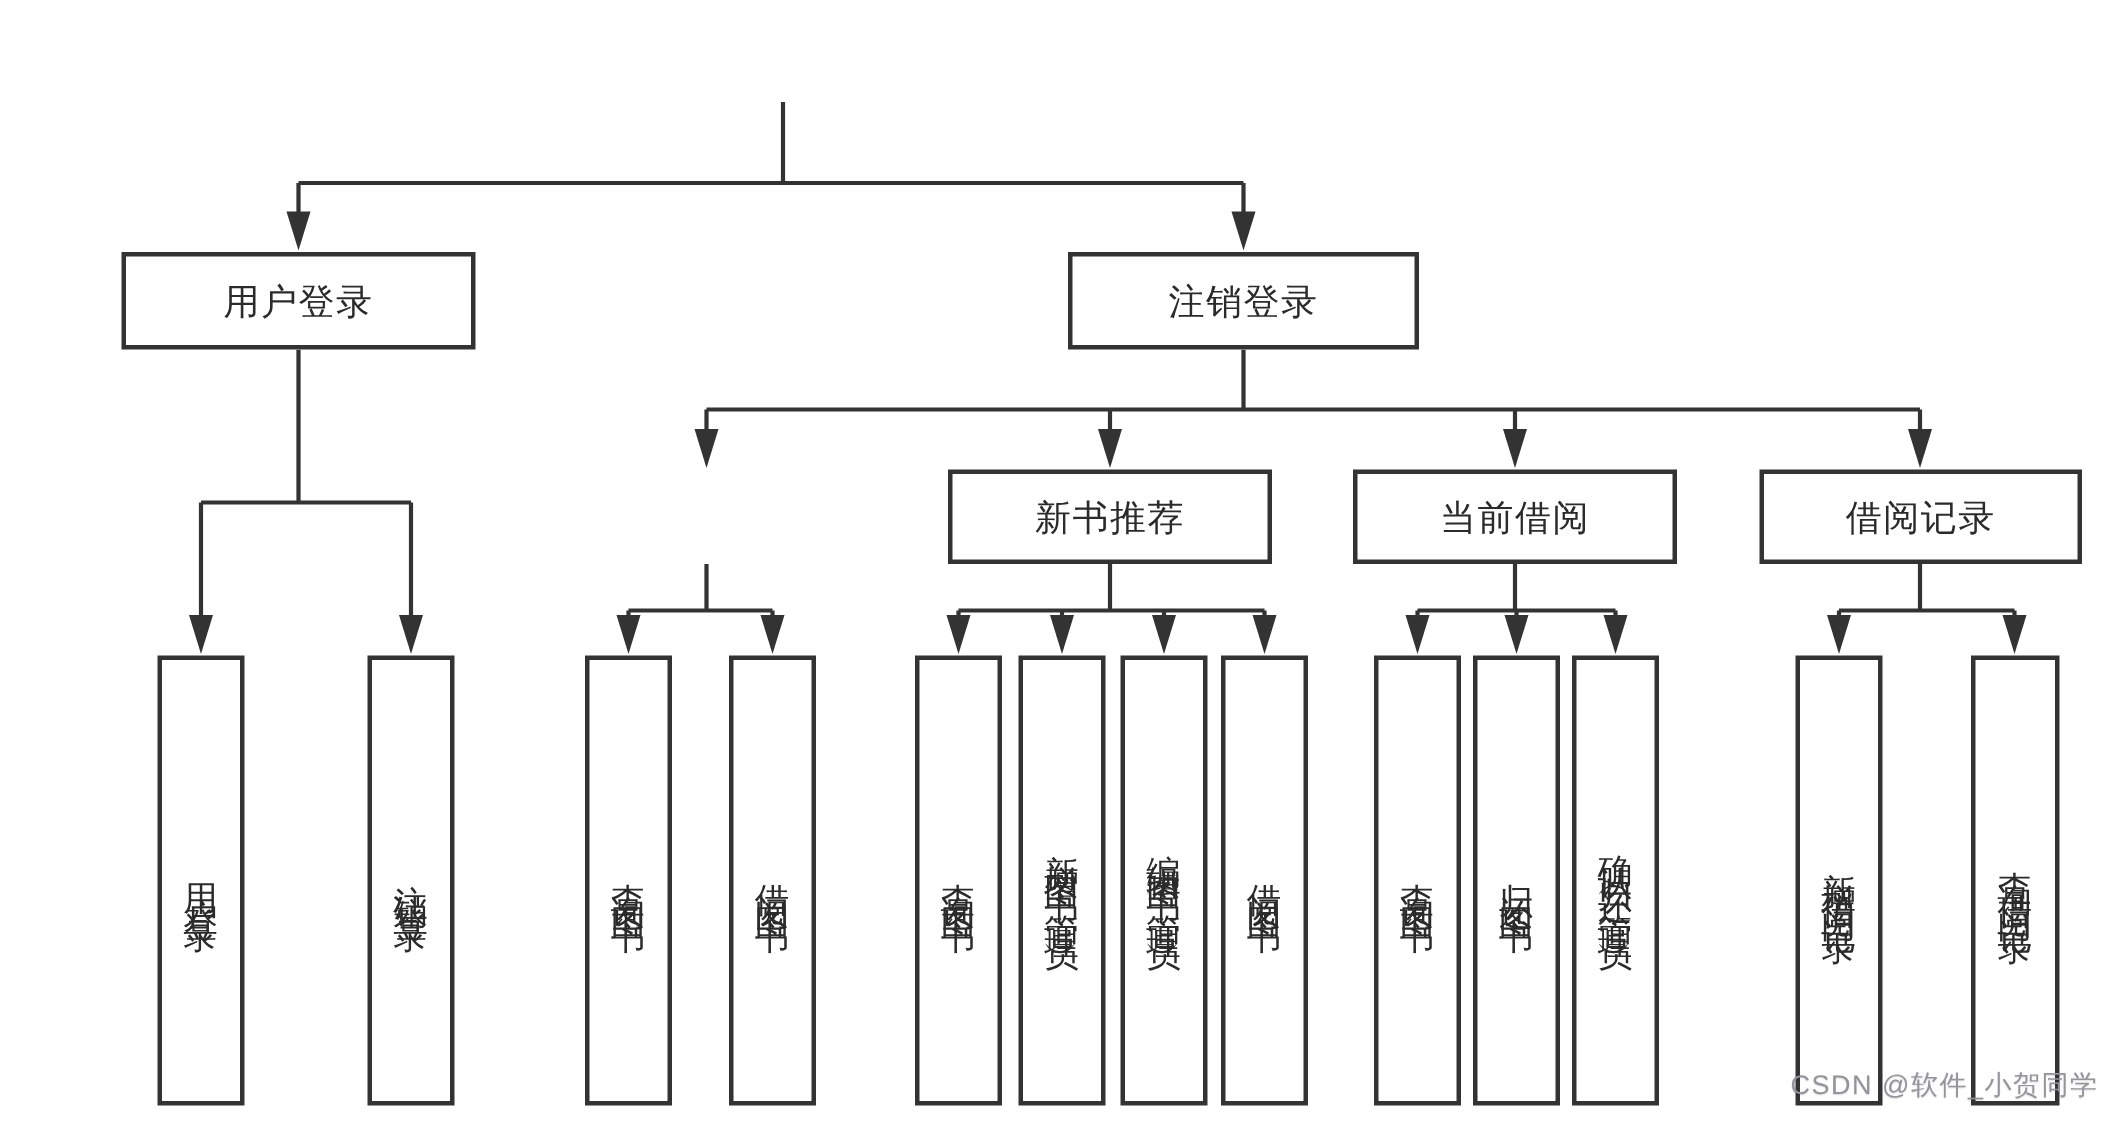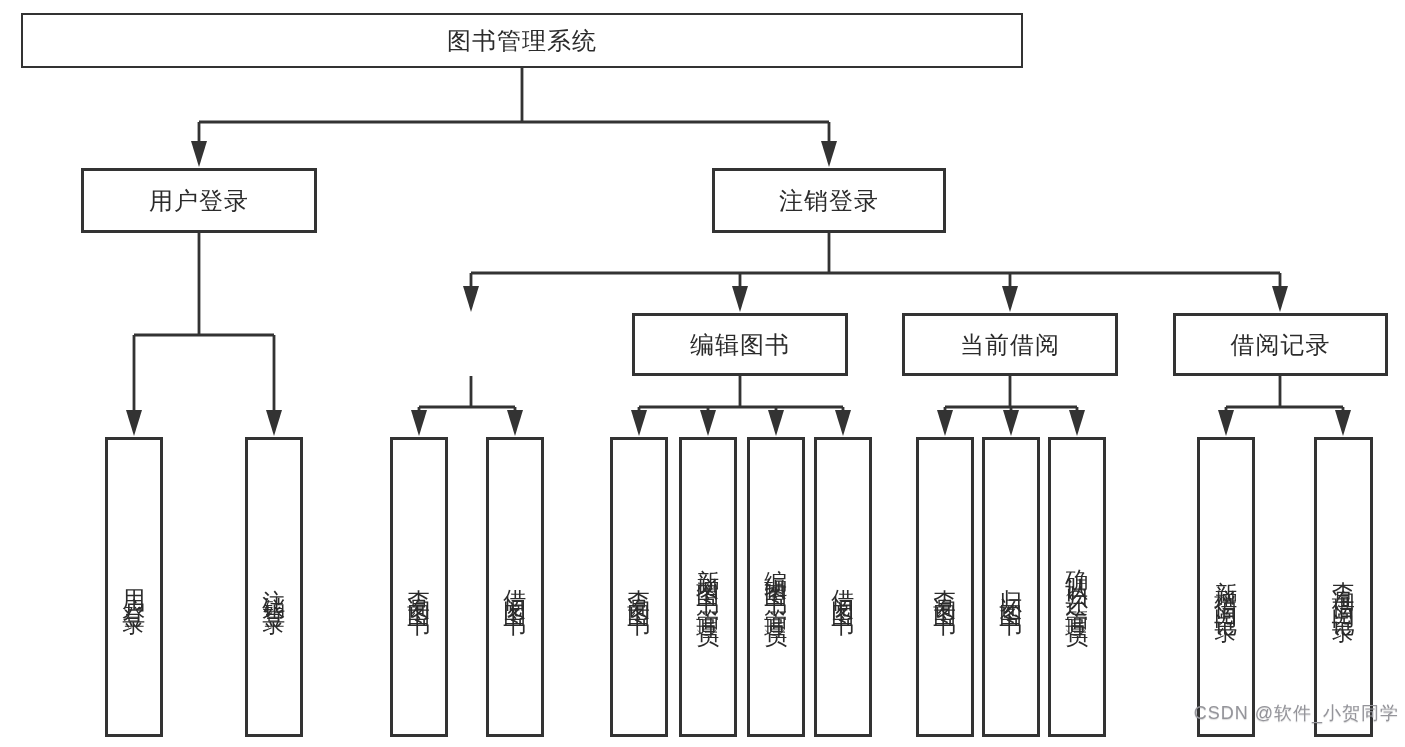--- a/index.html
+++ b/index.html
@@ -45,21 +45,21 @@
     writing-mode:vertical-rl;
     text-orientation:mixed;
     font-size:23px;
     line-height:1.15;
     letter-spacing:8px;
     color:var(--text);
     white-space:nowrap;
   }
   .watermark{
     position:absolute;
-    right:6px;bottom:22px;
+    right:6px;bottom:12px;
     font-size:18px;
     letter-spacing:1px;
     color:var(--watermark);
     z-index:3;
     text-shadow:0 1px 1px rgba(0,0,0,0.15);
   }
 </style>
 </head>
 <body>
 
@@ -105,33 +105,30 @@
 
       <polygon points="937,410 953,410 945,436"></polygon>
       <polygon points="1003,410 1019,410 1011,436"></polygon>
       <polygon points="1069,410 1085,410 1077,436"></polygon>
 
       <polygon points="1218,410 1234,410 1226,436"></polygon>
       <polygon points="1335,410 1351,410 1343,436"></polygon>
     </g>
   </svg>
 
-  <div class="node root" style="left:21px;top:13px;width:1002px;height:55px;">
-    <span>图书管理系统</span>
-  </div>
 
   <div class="node" style="left:81px;top:168px;width:236px;height:65px;">
     <span>用户登录</span>
   </div>
   <div class="node" style="left:712px;top:168px;width:234px;height:65px;">
     <span>注销登录</span>
   </div>
 
   <div class="node" style="left:632px;top:313px;width:216px;height:63px;">
-    <span>编辑图书</span>
+    <span>新书推荐</span>
   </div>
   <div class="node" style="left:902px;top:313px;width:216px;height:63px;text-align:center;">
     <span>当前借阅</span>
   </div>
   <div class="node" style="left:1173px;top:313px;width:215px;height:63px;">
     <span>借阅记录</span>
   </div>
 
   <div class="leaf" style="left:105px;top:437px;width:58px;height:300px;">
     <span>用户登录</span>

